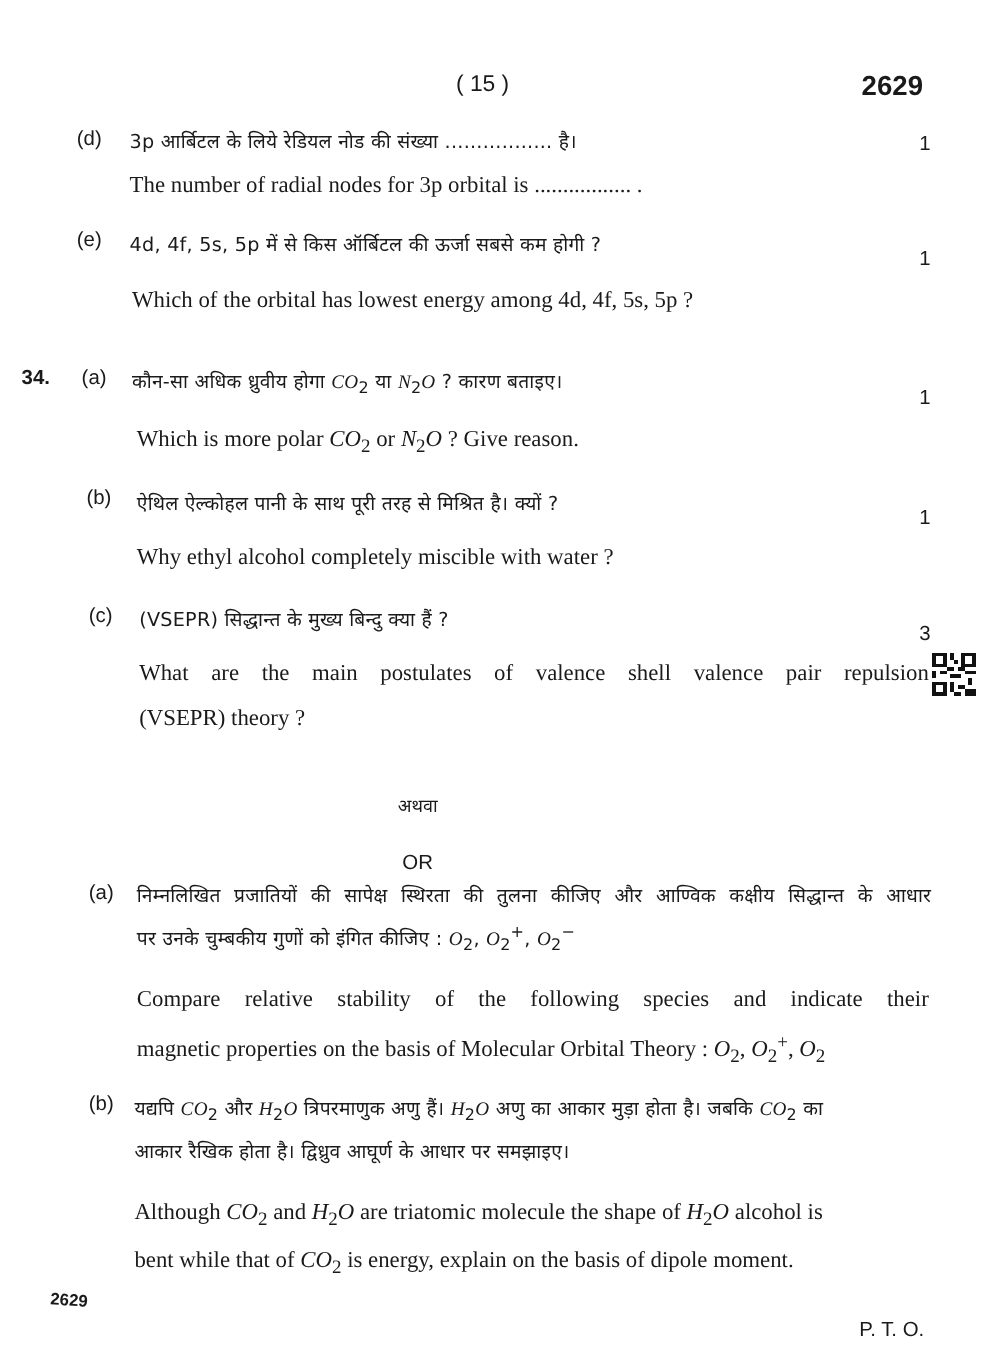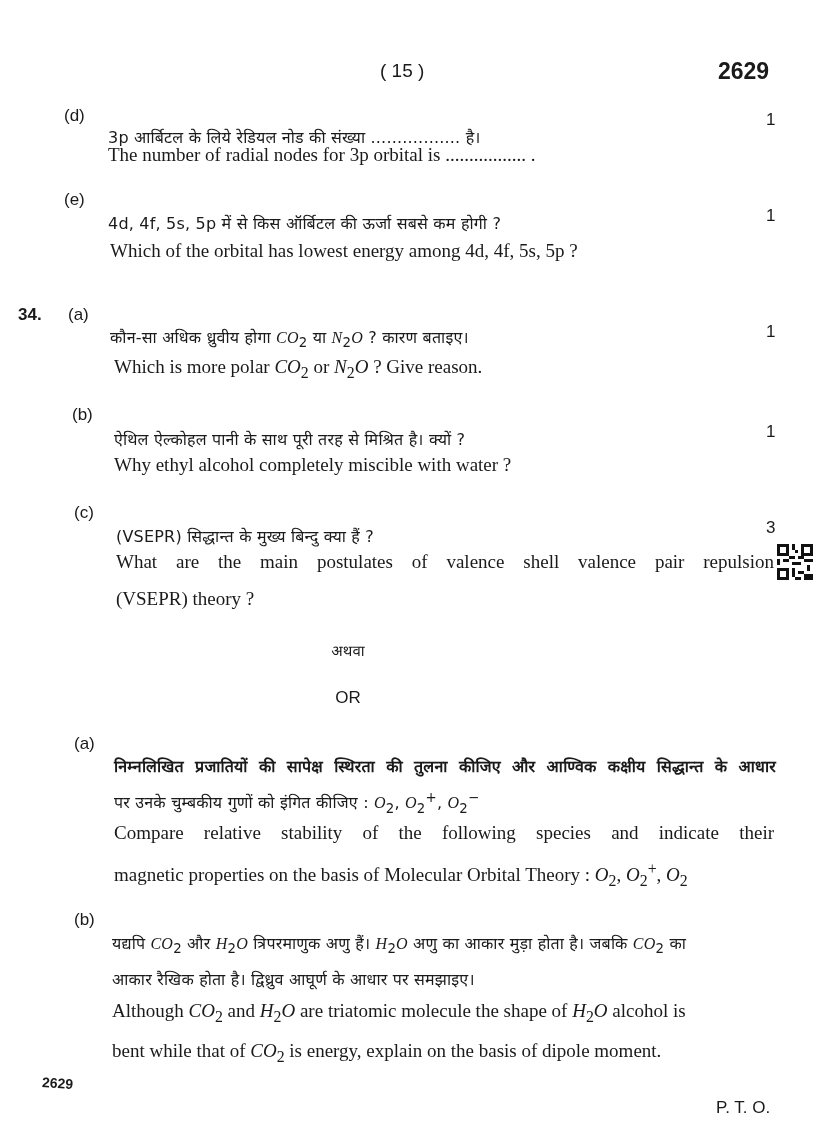--- a/index.html
+++ b/index.html
@@ -6,24 +6,24 @@
   body {
     width: 827px; height: 1127px; position: relative; overflow: hidden;
     color: #1a1a1a;
     font-family: "Liberation Serif", "DejaVu Serif", serif;
   }
   .abs { position: absolute; white-space: nowrap; }
   .hdr-page { left: 380px; top: 60px; font-family: "Liberation Sans", sans-serif; font-size: 19px; }
   .hdr-code { left: 718px; top: 58px; font-family: "Liberation Sans", sans-serif; font-weight: bold; font-size: 23px; }
   .qnum { font-family: "Liberation Sans", sans-serif; font-weight: bold; font-size: 17px; }
   .sub { font-family: "Liberation Sans", sans-serif; font-size: 17px; }
-  .hi { font-family: "DejaVu Sans", sans-serif; font-size: 16px; letter-spacing: 0.2px; margin-top: 20px; }
+  .hi { font-family: "DejaVu Sans", sans-serif; font-size: 16px; letter-spacing: 0.2px; }
   .en { font-family: "Liberation Serif", serif; font-size: 19px; }
   .marks { font-family: "Liberation Sans", sans-serif; font-size: 17px; left: 766px; }
-  .center { left: 0; width: 696px; text-align: center; }
+  .center { left: 0; width: 696px; text-align: center; margin-top: 21px; }
   .or-hi { font-family: "DejaVu Sans", sans-serif; font-size: 15px; }
   .or-en { font-family: "Liberation Sans", sans-serif; font-size: 17px; }
   .just { white-space: normal; text-align: justify; text-align-last: justify; }
   i.chem { font-style: italic; font-family: "Liberation Serif", serif; }
   .footer-code { left: 42px; top: 1075px; font-family: "Liberation Sans", sans-serif; font-weight: bold; font-size: 14px; transform: rotate(4deg); }
   .pto { left: 716px; top: 1098px; font-family: Liberation Sans, sans-serif; font-size: 17px; }
   .qr { left: 776px; top: 544px; width: 38px; height: 36px; }
 </style>
 </head>
 <body>
@@ -92,21 +92,21 @@
       <rect x="9" y="10" width="3" height="2" fill="#111"></rect>
     <rect x="6" y="11" width="2" height="1" fill="#111"></rect>
   </svg>
 </div>
 
 <div class="abs center or-hi" style="top:640px;">अथवा</div>
 <div class="abs center or-en" style="top:688px;">OR</div>
 
 <div>
   <div class="abs sub" style="left:74px;top:734px;">(a)</div>
-  <div class="abs hi just" style="left:114px;top:735px;width:662px;font-weight:bold;">निम्नलिखित प्रजातियों की सापेक्ष स्थिरता की तुलना कीजिए और आण्विक कक्षीय सिद्धान्त के आधार</div>
+  <div class="abs hi just" style="left:114px;top:735px;width:662px;">निम्नलिखित प्रजातियों की सापेक्ष स्थिरता की तुलना कीजिए और आण्विक कक्षीय सिद्धान्त के आधार</div>
   <div class="abs hi" style="left:114px;top:770px;">
     <span>पर उनके चुम्बकीय गुणों को इंगित कीजिए : </span><i class="chem">O</i><sub class="chem">2</sub>, <i class="chem">O</i><sub class="chem">2</sub><sup>+</sup>, <i class="chem">O</i><sub class="chem">2</sub><sup>−</sup>
   </div>
   <div class="abs en just" style="left:114px;top:822px;width:660px;">Compare relative stability of the following species and indicate their</div>
   <div class="abs en" style="left:114px;top:860px;">
     <span>magnetic properties on the basis of Molecular Orbital Theory : </span><i class="chem">O</i><sub>2</sub>, <i class="chem">O</i><sub>2</sub><sup>+</sup>, <i class="chem">O</i><sub>2</sub>
   </div>
 </div>
 
 <div>

